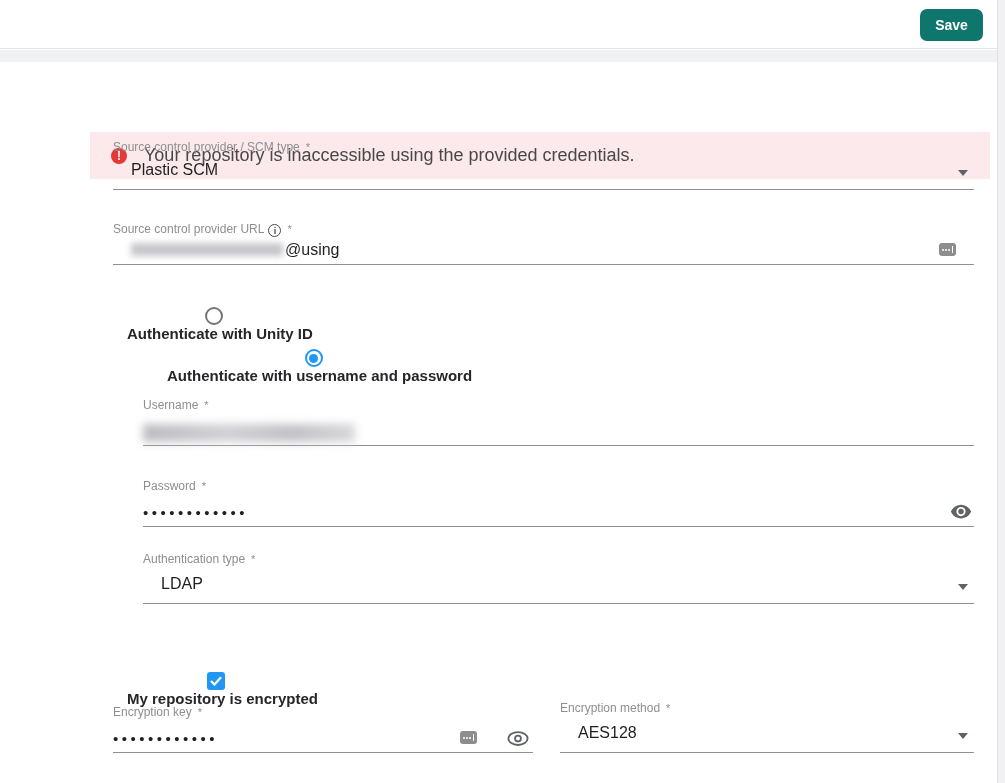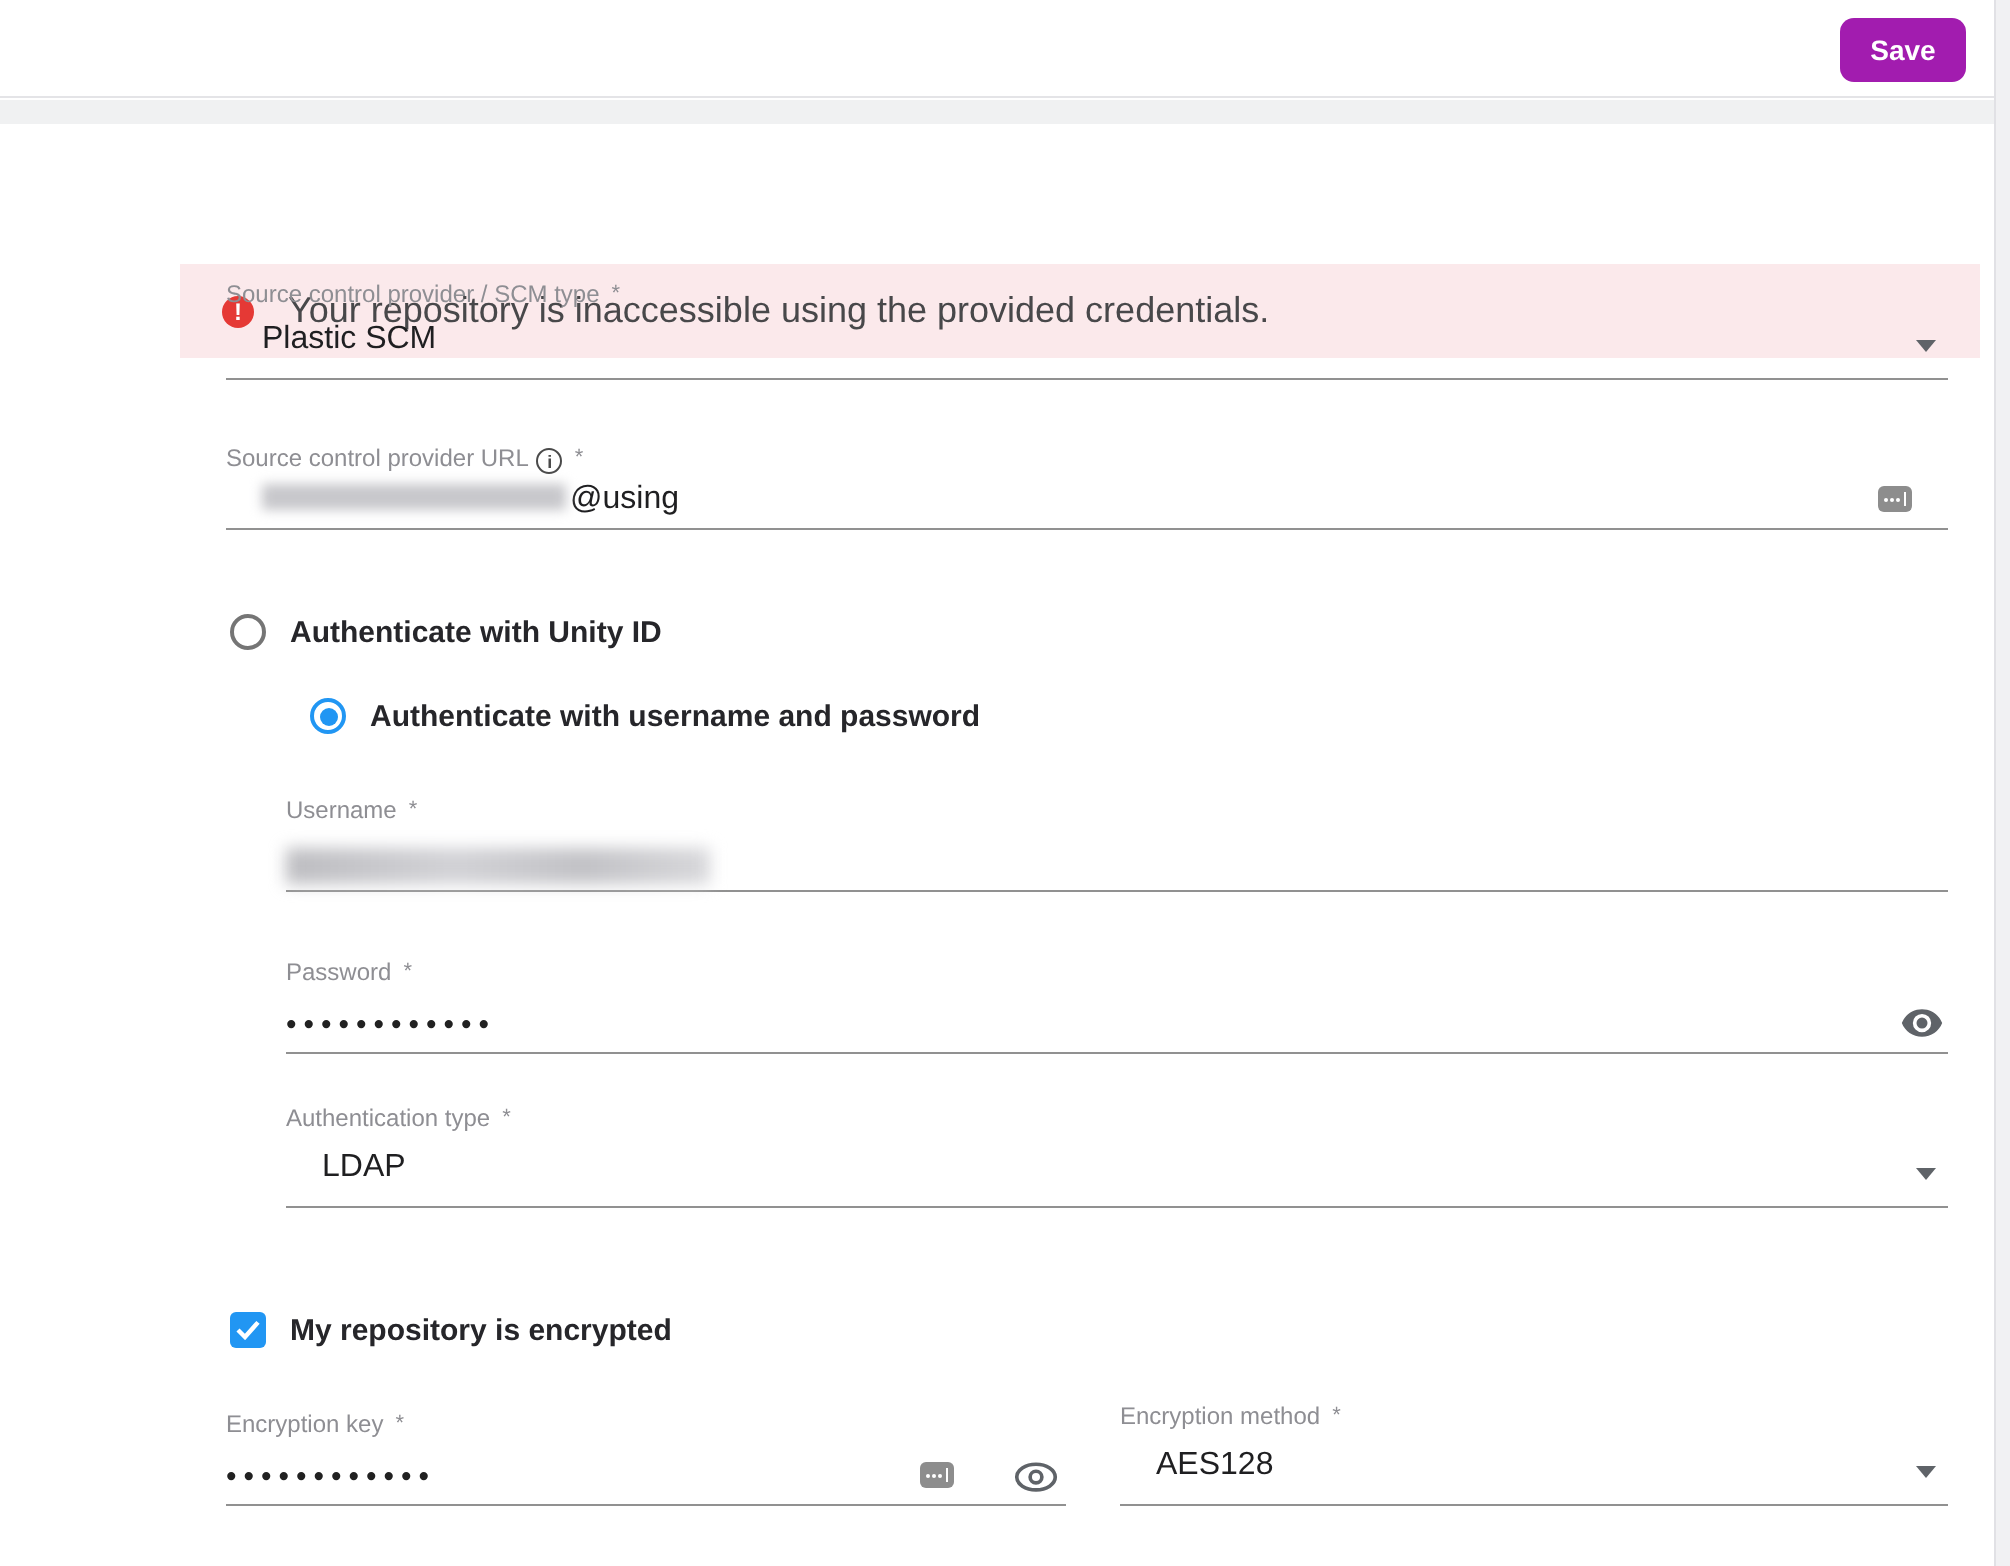--- a/index.html
+++ b/index.html
@@ -2,21 +2,21 @@
 <html><head>
 <meta charset="utf-8">
 <style>
   html,body{margin:0;padding:0;overflow:hidden;}
   body{width:1005px;height:783px;position:relative;background:#fff;
        font-family:"Liberation Sans","DejaVu Sans",sans-serif;color:#1f1f21;}
 
   
   .header{position:absolute;top:0;left:0;width:1005px;height:49px;background:#fff;
           border-bottom:1px solid #e4e4e7;box-sizing:border-box;}
-  .save-btn{position:absolute;top:9px;right:22px;width:63px;height:32px;background:#a21caf;
+  .save-btn{position:absolute;top:9px;right:22px;width:63px;height:32px;background:#0f766e;
             color:#fff;border:none;border-radius:7px;font-size:14px;font-weight:700;
             font-family:inherit;cursor:pointer;}
   .gray-strip{position:absolute;top:50px;left:0;width:1005px;height:12px;background:#f0f1f2;}
   .content{position:absolute;top:62px;left:0;width:997px;height:721px;background:#fff;}
 
   
   .scrollbar{position:absolute;top:0;right:0;width:8px;height:783px;background:#f1f1f3;
              border-left:1px solid #e1e1e5;box-sizing:border-box;}
 
   
@@ -47,21 +47,21 @@
   .info-icon{width:13px;height:13px;border:1.2px solid #4a4a4a;border-radius:50%;
              color:#4a4a4a;font-size:9px;font-weight:700;text-align:center;line-height:13px;
              box-sizing:border-box;display:inline-block;}
   .input-icon{position:absolute;width:17px;height:13px;background:#8d8d8d;border-radius:3px;
               display:flex;align-items:center;justify-content:center;gap:1px;}
   .input-icon i{width:2px;height:2px;border-radius:50%;background:#fff;}
   .input-icon b{width:1.5px;height:7px;background:#fff;margin-left:1px;}
   .eye{position:absolute;}
 
   
-  .choice-row{position:absolute;display:flex;align-items:center;}
+  .choice-row{position:absolute;display:flex;align-items:center;flex-direction:column;}
   .radio{width:18px;height:18px;border-radius:50%;box-sizing:border-box;flex:none;
          display:flex;align-items:center;justify-content:center;background:#fff;}
   .radio.off{border:2px solid #757575;}
   .radio.on{border:2px solid #2196f3;}
   .radio.on i{width:9px;height:9px;border-radius:50%;background:#2196f3;}
   .checkbox{width:18px;height:18px;border-radius:3px;background:#2196f3;flex:none;
             display:flex;align-items:center;justify-content:center;}
   .choice-label{margin-left:12px;font-size:15px;font-weight:600;color:#26262a;}
 </style>
 </head>
@@ -140,21 +140,21 @@
 
 <div class="field" style="left:143px;top:552px;width:831px;height:52px;">
   <div class="f-label">
     <span>Authentication type</span>
       <span class="f-req">*</span>
   </div>
   <div class="f-value" style="margin-top:8px;">LDAP</div>
   <div class="dd-arrow"></div>
 </div>
 
-<div class="choice-row" style="left:115px;top:656px;">
+<div class="choice-row" style="left:115px;top:672px;">
   <div class="checkbox">
     <svg width="12" height="10" viewBox="0 0 12 10">
         <polyline points="1,5 4.5,8.5 11,1.2" fill="none" stroke="#fff" stroke-width="2.2"></polyline>
       </svg>
   </div>
   <div class="choice-label">My repository is encrypted</div>
 </div>
 
 <div class="field" style="left:113px;top:705px;width:420px;height:48px;">
   <div class="f-label">

